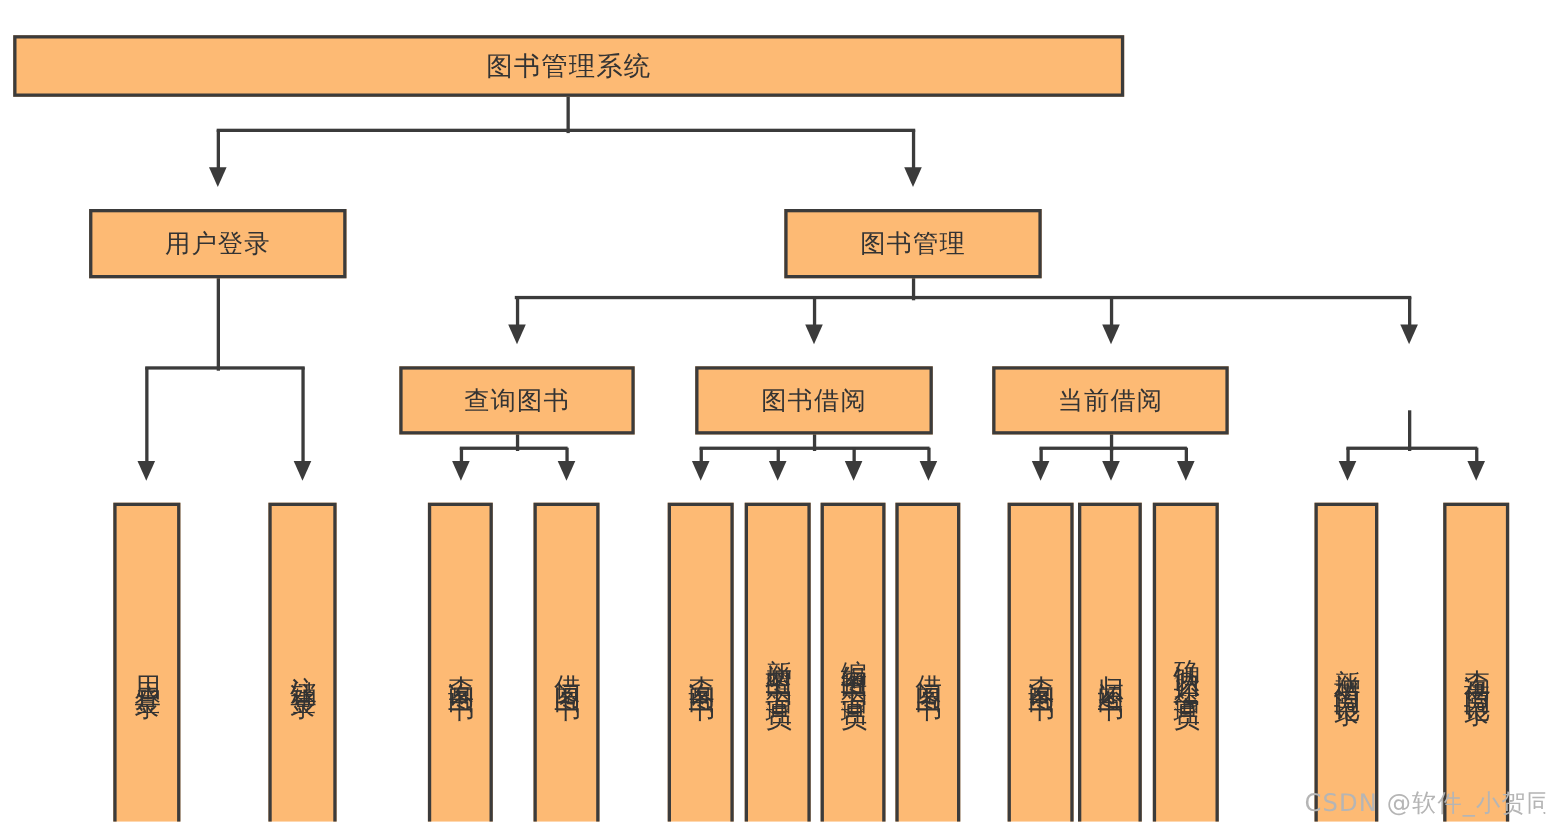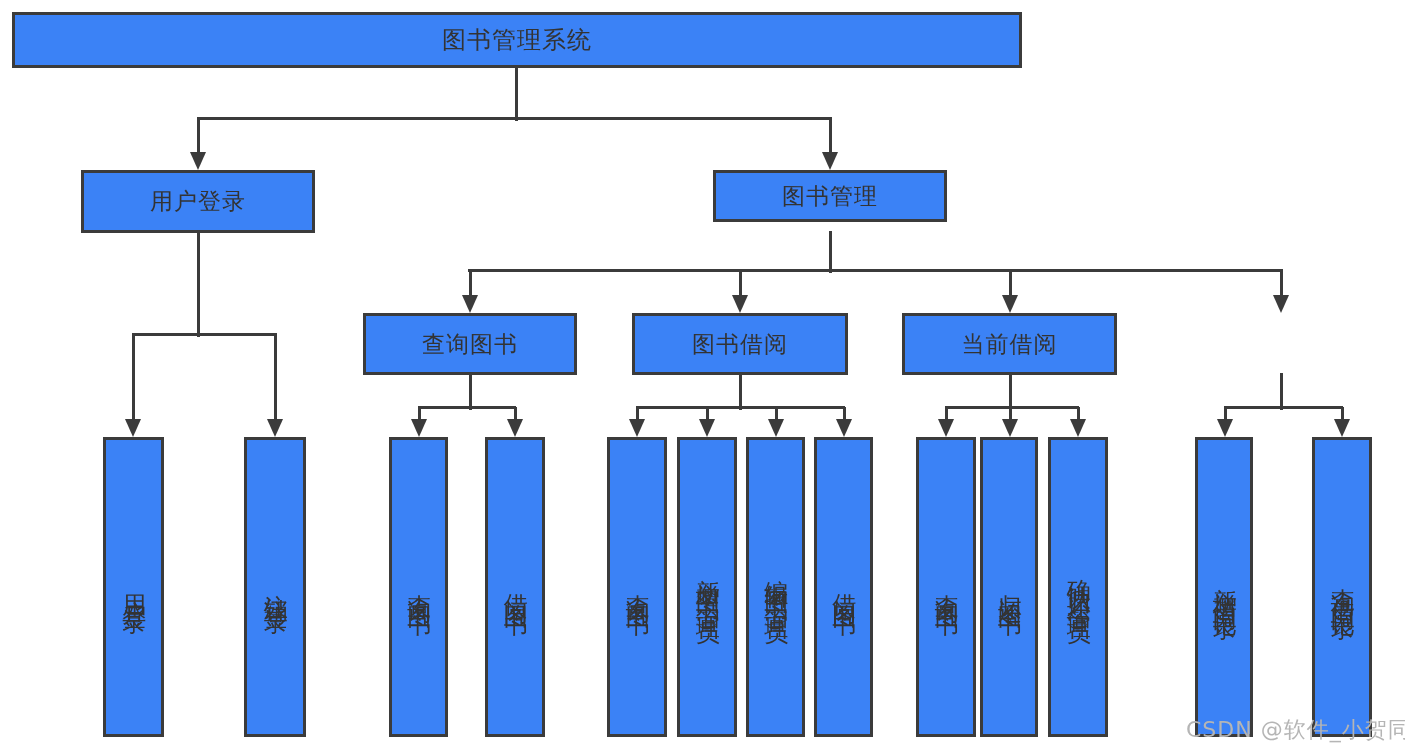--- a/index.html
+++ b/index.html
@@ -8,47 +8,48 @@
     width: 1405px;
     height: 747px;
     background: #ffffff;
     overflow: hidden;
     font-family: "DejaVu Sans", "Liberation Sans", sans-serif;
   }
   .node {
     position: absolute;
     box-sizing: border-box;
     border: 3px solid #ec4899;
-    background: #3b82f6;
+    background: #fdba74;
     display: flex;
     align-items: center;
     justify-content: center;
     color: #333333;
     z-index: 2;
+    margin-top: 20px;
   }
   .h-node span {
     font-size: 23px;
     letter-spacing: 1px;
     white-space: nowrap;
   }
   .v-node { top: 437px; height: 300px; }
   .v-node span {
     writing-mode: vertical-rl;
     text-orientation: mixed;
     font-size: 24px;
     line-height: 1.15;
     letter-spacing: 6px;
     white-space: nowrap;
   }
   
   #n-root { left: 12px;  top: 12px;  width: 1010px; height: 56px; }
   #n-root span { font-size: 24px; }
   
   #n-user { left: 81px;  top: 170px; width: 234px; height: 63px; }
-  #n-mgmt { left: 713px; top: 170px; width: 234px; height: 52px; }
+  #n-mgmt { left: 713px; top: 170px; width: 234px; height: 63px; }
   
   #n-rec { left: 363px;  top: 313px; width: 214px; height: 62px; }
   #n-bor { left: 632px;  top: 313px; width: 216px; height: 62px; }
   #n-cur { left: 902px;  top: 313px; width: 215px; height: 62px; }
   #n-log { left: 1173px; top: 313px; width: 216px; height: 62px; }
   
   #l-user1 { left: 103px;  width: 61px; }
   #l-user2 { left: 244px;  width: 62px; }
   #l-rec1  { left: 389px;  width: 59px; }
   #l-rec2  { left: 485px;  width: 60px; }

